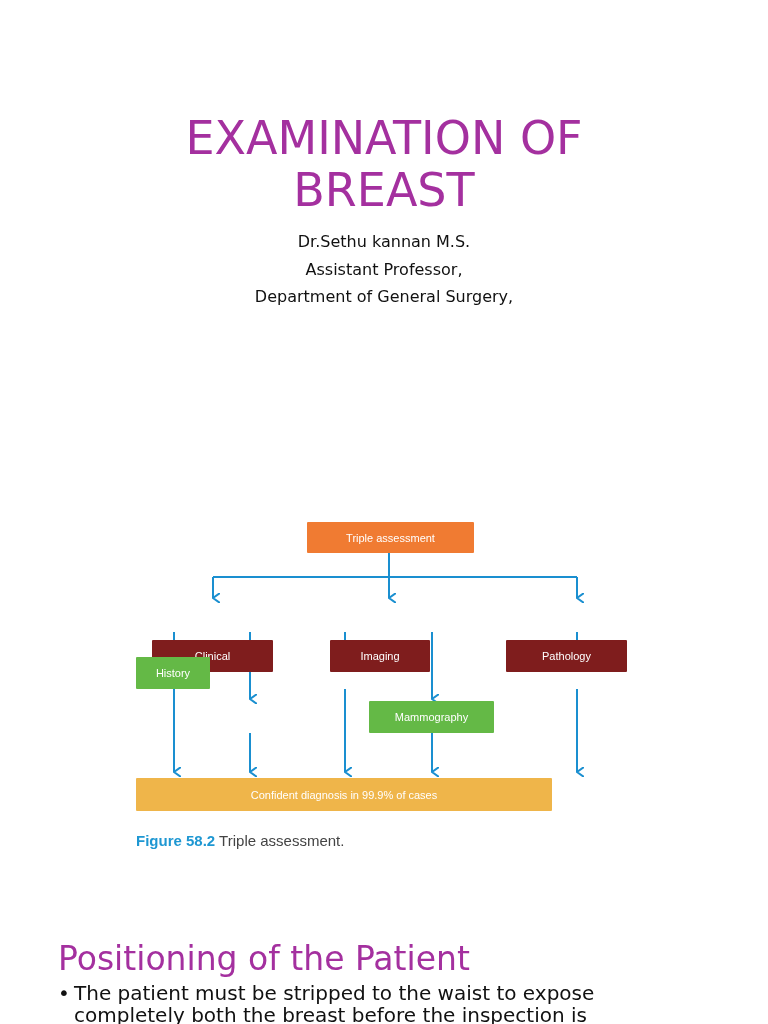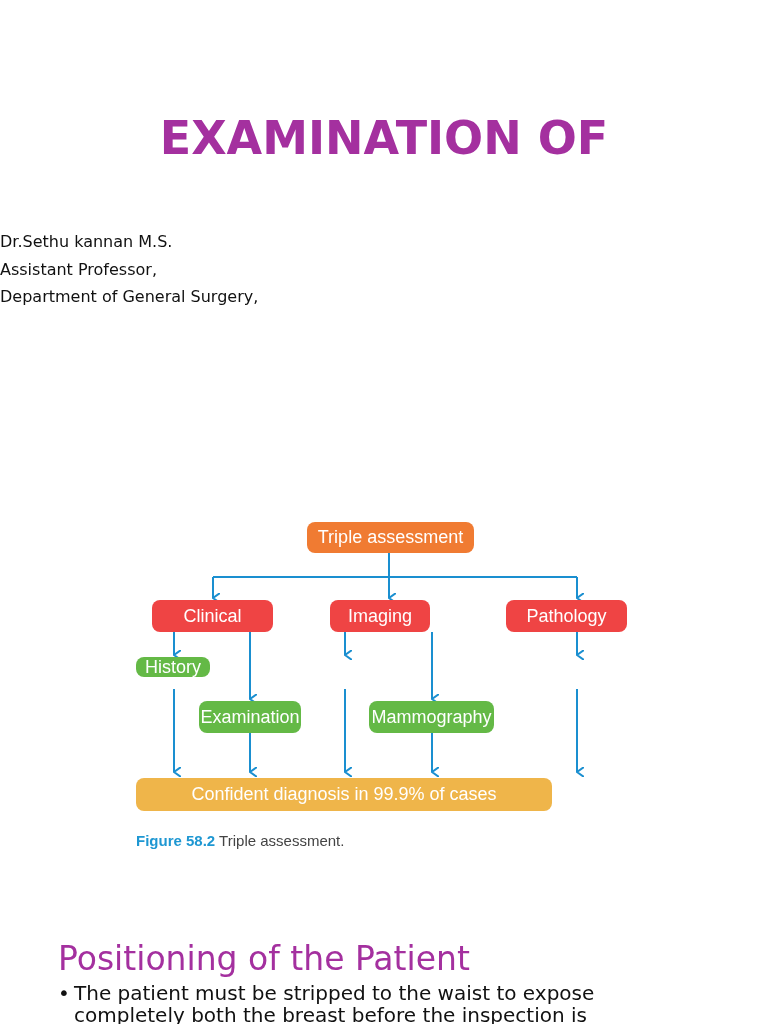--- a/index.html
+++ b/index.html
@@ -1,35 +1,35 @@
 <!DOCTYPE html>
 <html><head>
   <meta charset="utf-8">
   <style>
     html, body { margin: 0; padding: 0; background: #ffffff; }
     body { width: 768px; height: 1024px; position: relative; overflow: hidden; font-family: "DejaVu Sans", sans-serif; }
     .title {
       position: absolute; left: 0; width: 768px; top: 112px;
-      text-align: center; color: #a4309f; font-size: 46px; line-height: 52px; font-weight: bold;
+      text-align: center; color: #a4309f; font-size: 46px; line-height: 52px; font-weight: normal;
       margin: 0;
     }
     .title span { display: block; }
     .subtitle {
       position: absolute; left: 0; width: 768px; top: 228px;
-      color: #111111; font-size: 16px; line-height: 27.5px;
+      text-align: center; color: #111111; font-size: 16px; line-height: 27.5px;
     }
     .subtitle span { display: block; }
     .diagram { position: absolute; left: 0; top: 0; width: 768px; height: 1024px; }
     .node {
       position: absolute; display: flex; align-items: center; justify-content: center;
-      color: #ffffff; font-family: "Liberation Sans", sans-serif; font-size: 18px;
-      border-radius: 8px; white-space: nowrap;
+      color: #ffffff; font-family: "Liberation Sans", sans-serif; font-size: 11px;
+      border-radius: 1px; white-space: nowrap;
     }
     .orange { background: #f07b32; }
-    .blue { background: #ef4444; }
+    .blue { background: #7f1d1d; margin-top: 40px; }
     .green { background: #64b946; }
     .yellow { background: #efb54a; }
     .caption {
       position: absolute; left: 136px; top: 832px; font-family: "Liberation Sans", sans-serif;
       font-size: 15px; color: #444444;
     }
     .caption .fig { color: #1e97d2; font-weight: bold; }
     .section-heading {
       position: absolute; left: 58px; top: 937px; margin: 0; font-weight: normal;
       color: #a4309f; font-size: 33px; line-height: 44px;
@@ -39,20 +39,21 @@
       font-size: 20px; line-height: 22px; color: #111111;
     }
     .bullet .dot { position: absolute; left: 0; top: 0; }
     .bullet .text { display: block; margin-left: 16px; }
   </style>
 </head>
 <body>
 
 <h1 class="title">
   <span>EXAMINATION OF</span>
+  <span>BREAST</span>
 </h1>
 <div class="subtitle">
   <span>Dr.Sethu kannan M.S.</span>
   <span>Assistant Professor,</span>
   <span>Department of General Surgery,</span>
 </div>
 
 <div class="diagram">
   <svg width="768" height="1024" style="position:absolute;left:0;top:0">
     <defs>
@@ -81,22 +82,21 @@
       <line x1="577" y1="689" x2="577" y2="772" marker-end="url(#ah)"></line>
     </g>
   </svg>
 
   <div class="node orange" style="left:307px;top:522px;width:167px;height:31px">Triple assessment</div>
 
   <div class="node blue" style="left:152px;top:600px;width:121px;height:32px">Clinical</div>
   <div class="node blue" style="left:330px;top:600px;width:100px;height:32px">Imaging</div>
   <div class="node blue" style="left:506px;top:600px;width:121px;height:32px">Pathology</div>
 
-  <div class="node green" style="left:136px;top:657px;width:74px;height:20px">History</div>
-  <div class="node green" style="left:199px;top:701px;width:102px;height:32px">Examination</div>
+  <div class="node green" style="left:136px;top:657px;width:74px;height:32px">History</div>
   <div class="node green" style="left:369px;top:701px;width:125px;height:32px">Mammography</div>
 
   <div class="node yellow" style="left:136px;top:778px;width:416px;height:33px">Confident diagnosis in 99.9% of cases</div>
 
   <div class="caption">
     <span class="fig">Figure 58.2</span><span> Triple assessment.</span>
   </div>
 </div>
 
 <h2 class="section-heading">Positioning of the Patient</h2>

